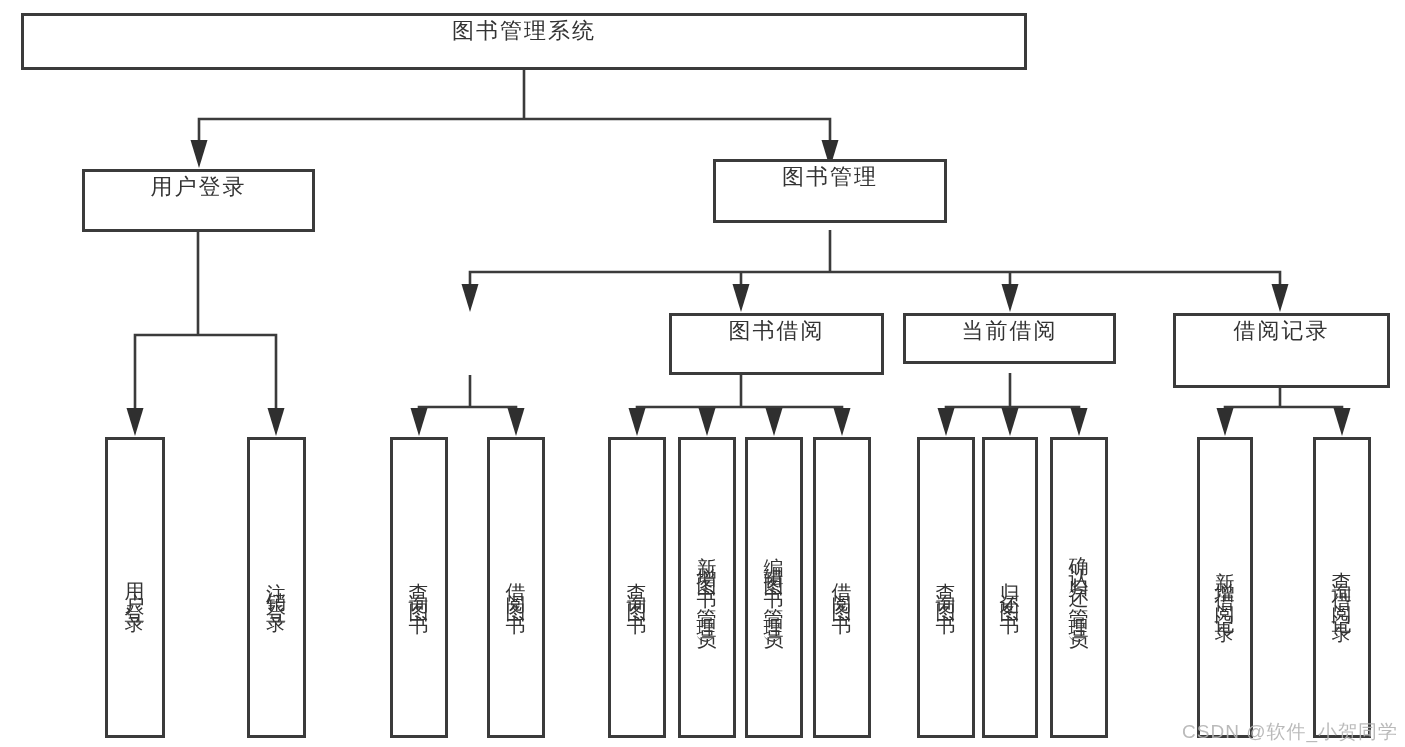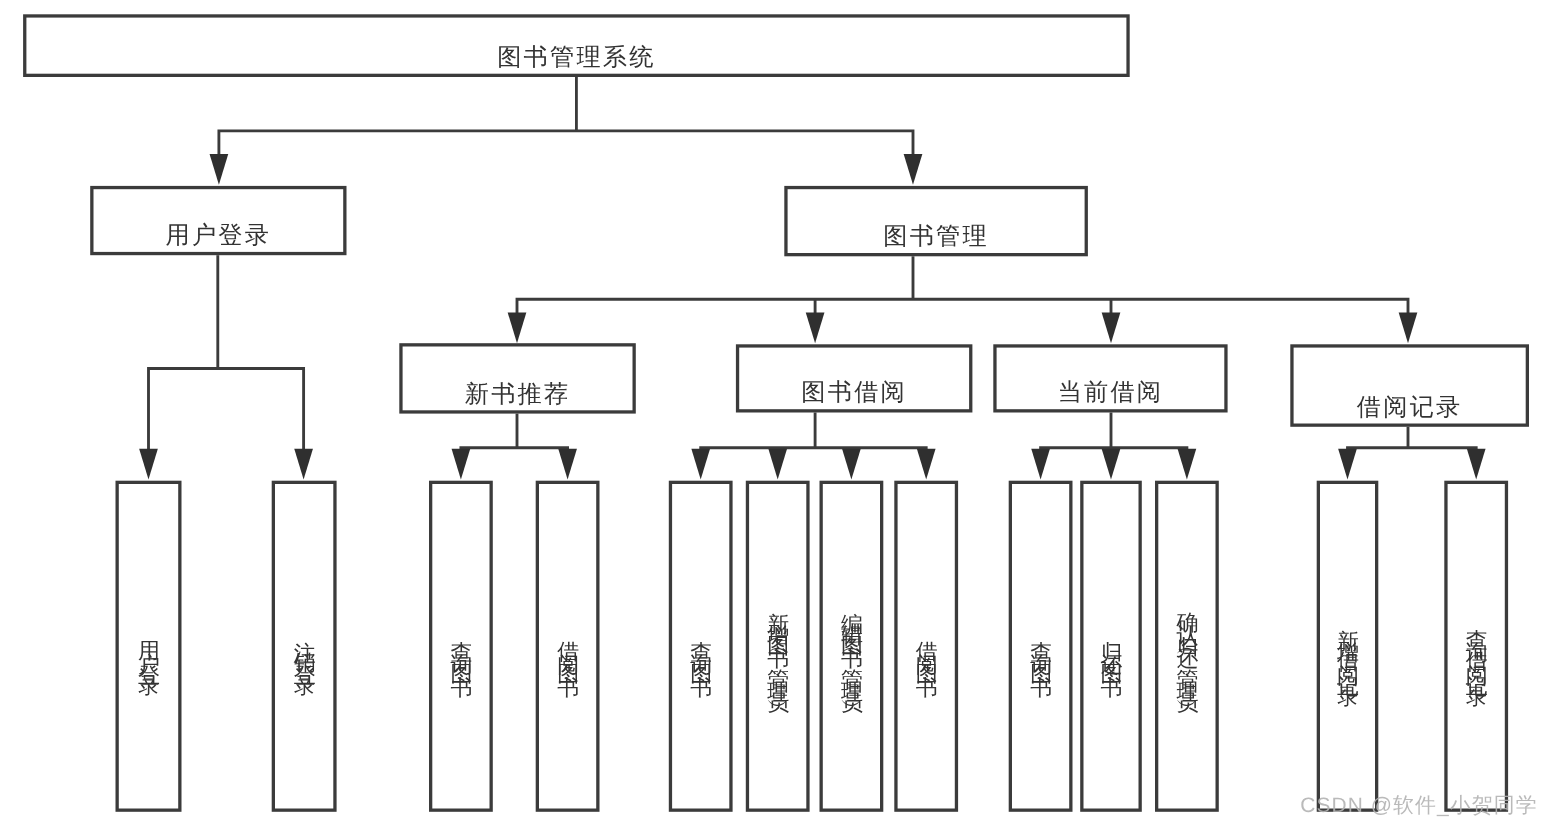--- a/index.html
+++ b/index.html
@@ -9,21 +9,21 @@
     background:#fff;
     font-family:"Liberation Sans","DejaVu Sans",sans-serif;
     overflow:hidden;
   }
   #wires{position:absolute;left:0;top:0;z-index:1;}
   .hbox{
     position:absolute;
     box-sizing:border-box;
     border:3px solid #3b3b3b;
     background:#fff;
-    display:flex;align-items:flex-end;justify-content:center;
+    display:flex;align-items:flex-start;justify-content:center;
     font-size:22px;color:#333;
     letter-spacing:2px;
     z-index:2;
   }
   .vbox{
     position:absolute;
     box-sizing:border-box;
     border:3px solid #3b3b3b;
     background:#fff;
     display:flex;align-items:center;justify-content:center;
@@ -97,31 +97,28 @@
     </g>
   </svg>
 
   <div class="hbox" style="left:21px;top:13px;width:1006px;height:57px;">
     <span>图书管理系统</span>
   </div>
 
   <div class="hbox" style="left:82px;top:169px;width:233px;height:63px;">
     <span>用户登录</span>
   </div>
-  <div class="hbox" style="left:713px;top:169px;width:276px;height:64px;">
+  <div class="hbox" style="left:713px;top:159px;width:234px;height:64px;">
     <span>图书管理</span>
   </div>
 
-  <div class="hbox" style="left:363px;top:312px;width:215px;height:64px;">
-    <span>新书推荐</span>
-  </div>
   <div class="hbox" style="left:633px;top:313px;width:215px;height:62px;margin-left:36px;">
     <span>图书借阅</span>
   </div>
-  <div class="hbox" style="left:903px;top:313px;width:213px;height:62px;">
+  <div class="hbox" style="left:903px;top:313px;width:213px;height:51px;">
     <span>当前借阅</span>
   </div>
   <div class="hbox" style="left:1173px;top:313px;width:217px;height:75px;">
     <span>借阅记录</span>
   </div>
 
   <div class="vbox" style="left:105px;top:437px;width:60px;height:301px;">
     <span>用户登录</span>
   </div>
   <div class="vbox" style="left:247px;top:437px;width:59px;height:301px;">

